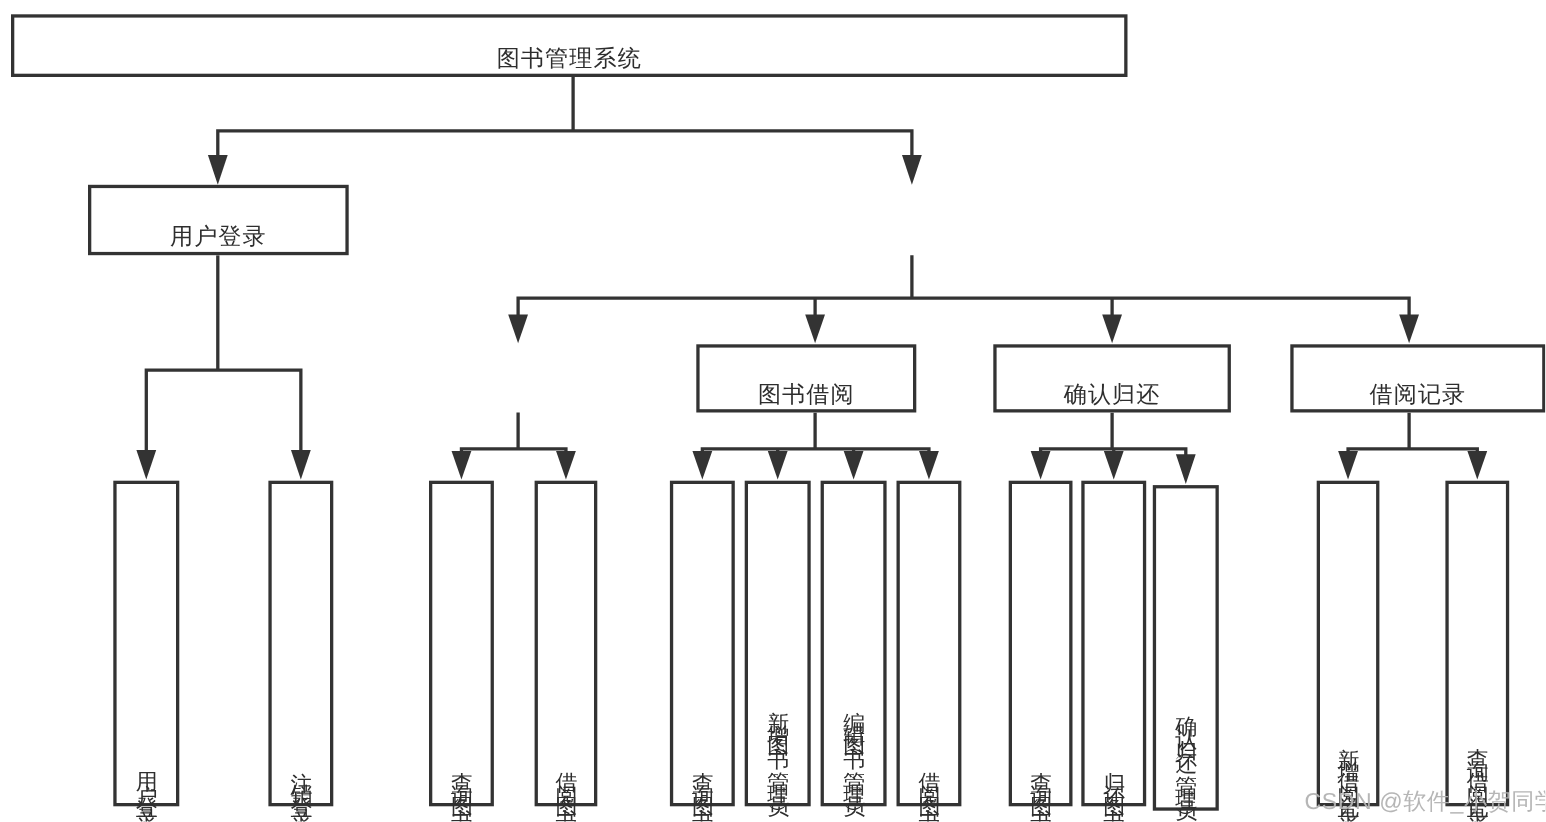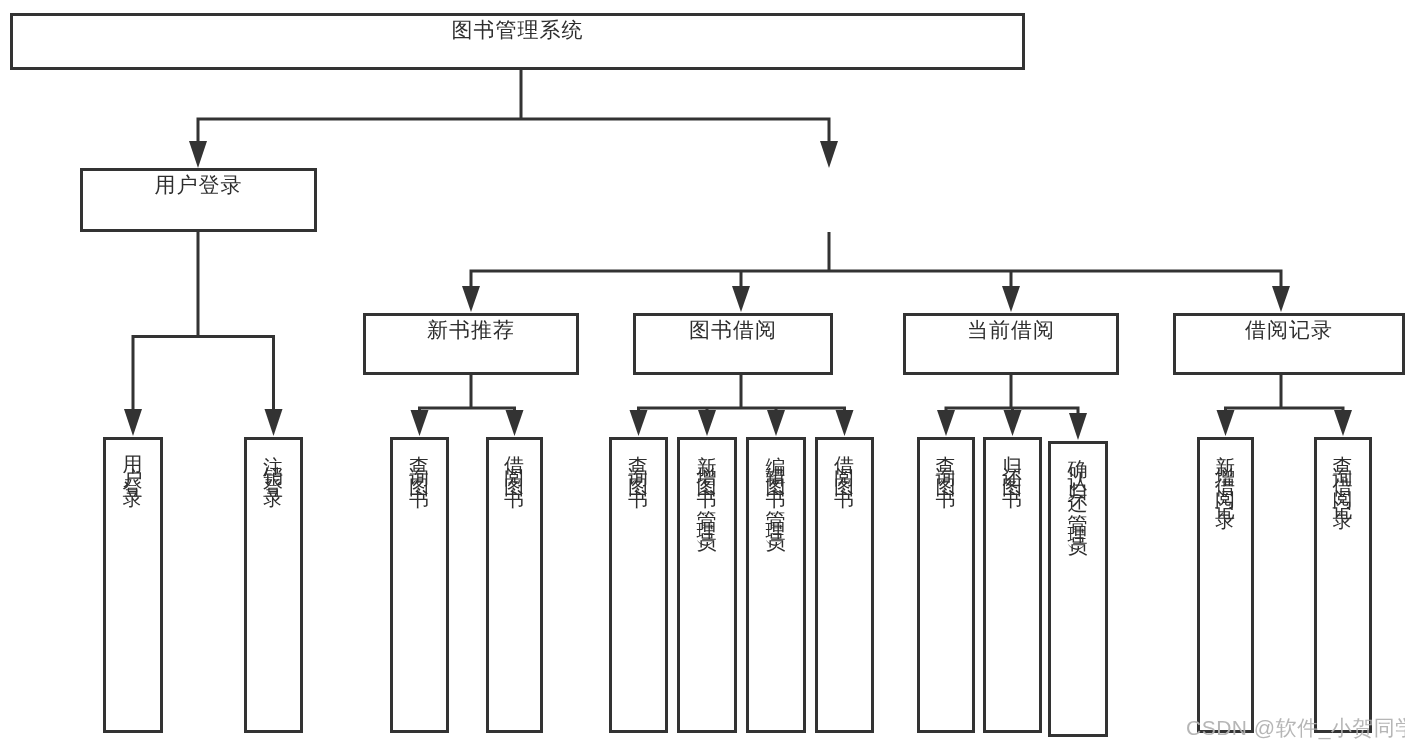--- a/index.html
+++ b/index.html
@@ -4,21 +4,21 @@
 <style>
   html,body { margin:0; padding:0; background:#ffffff; }
   .stage {
     position:relative; width:1405px; height:747px; background:#ffffff;
     font-family:"Liberation Sans", sans-serif; overflow:hidden;
   }
   .wires { position:absolute; left:0; top:0; width:1405px; height:747px; }
   .box {
     position:absolute; box-sizing:border-box;
     border:3px solid #333333; background:#ffffff;
-    display:flex; align-items:flex-start; justify-content:center;
+    display:flex; align-items:flex-end; justify-content:center;
     color:#2e2e2e;
   }
   .box.h span { font-size:21px; letter-spacing:1px; white-space:nowrap; color:#2e2e2e; }
   .box.v { top:437px; height:296px; }
   .box.v span {
     writing-mode:vertical-rl; text-orientation:mixed;
     font-size:20px; letter-spacing:11px; line-height:1.1; color:#2e2e2e;
   }
   .watermark {
     position:absolute; left:1186px; top:714px;
@@ -72,28 +72,25 @@
   </svg>
 
   <div class="box h" style="left:10px;top:13px;width:1015px;height:57px">
     <span>图书管理系统</span>
   </div>
 
   <div class="box h" style="left:80px;top:168px;width:237px;height:64px">
     <span>用户登录</span>
   </div>
 
-  <div class="box h" style="left:363px;top:313px;width:216px;height:62px">
-    <span>新书推荐</span>
-  </div>
   <div class="box h" style="left:633px;top:313px;width:200px;height:62px">
     <span>图书借阅</span>
   </div>
   <div class="box h" style="left:903px;top:313px;width:216px;height:62px">
-    <span>当前借阅</span>
+    <span>确认归还</span>
   </div>
   <div class="box h" style="left:1173px;top:313px;width:232px;height:62px">
     <span>借阅记录</span>
   </div>
 
   <div class="box v" style="left:103px;width:60px">
     <span>用户登录</span>
   </div>
   <div class="box v" style="left:244px;width:59px">
     <span>注销登录</span>

